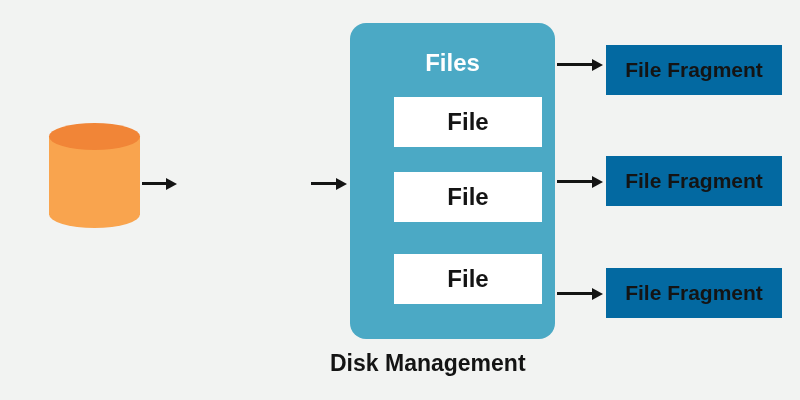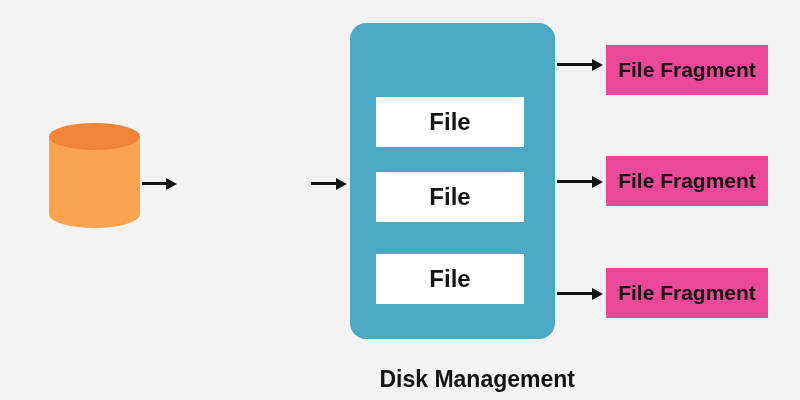--- a/index.html
+++ b/index.html
@@ -47,37 +47,37 @@
   
   .disk-box {
     left: 350px; top: 23px; width: 205px; height: 316px;
     background: #4BA9C5; border-radius: 16px;
   }
   .disk-title {
     position: absolute; left: 0; top: 26px; width: 100%;
     text-align: center; color: #ffffff; font-size: 24px; font-weight: 600;
   }
   .file-box {
-    position: absolute; left: 26px; width: 148px; height: 50px;
+    position: absolute; left: 44px; width: 148px; height: 50px;
     background: #ffffff;
     display: flex; align-items: center; justify-content: center;
     font-size: 24px; font-weight: 600;
   }
   .file-1 { top: 74px; }
   .file-2 { top: 149px; }
   .file-3 { top: 231px; }
   .disk-caption {
     left: 330px; top: 350px; width: 245px;
-    text-align: right; font-size: 23px; font-weight: 600; margin-top: 16px;
+    text-align: left; font-size: 23px; font-weight: 600;
   }
 
   
   .fragment-box {
-    left: 606px; width: 162px; height: 50px;
-    background: #ec4899;
+    left: 606px; width: 176px; height: 50px;
+    background: #0369a1;
     display: flex; align-items: center; justify-content: center;
     font-size: 21px; font-weight: 600;
   }
   .frag-1 { top: 45px; }
   .frag-2 { top: 156px; }
   .frag-3 { top: 268px; }
 
   
   .arrow { height: 3px; background: #141414; }
   .arrow::after {
@@ -102,20 +102,21 @@
     <div class="cyl-body"></div>
     <div class="cyl-top"></div>
   </div>
 
   <div class="abs arrow arrow-1"></div>
 
 
   <div class="abs arrow arrow-2"></div>
 
   <div class="abs disk-box">
+    <div class="disk-title">Files</div>
     <div class="file-box file-1">File</div>
     <div class="file-box file-2">File</div>
     <div class="file-box file-3">File</div>
   </div>
   <div class="abs disk-caption">Disk Management</div>
 
   <div class="abs arrow arrow-3"></div>
   <div class="abs arrow arrow-4"></div>
   <div class="abs arrow arrow-5"></div>
 

